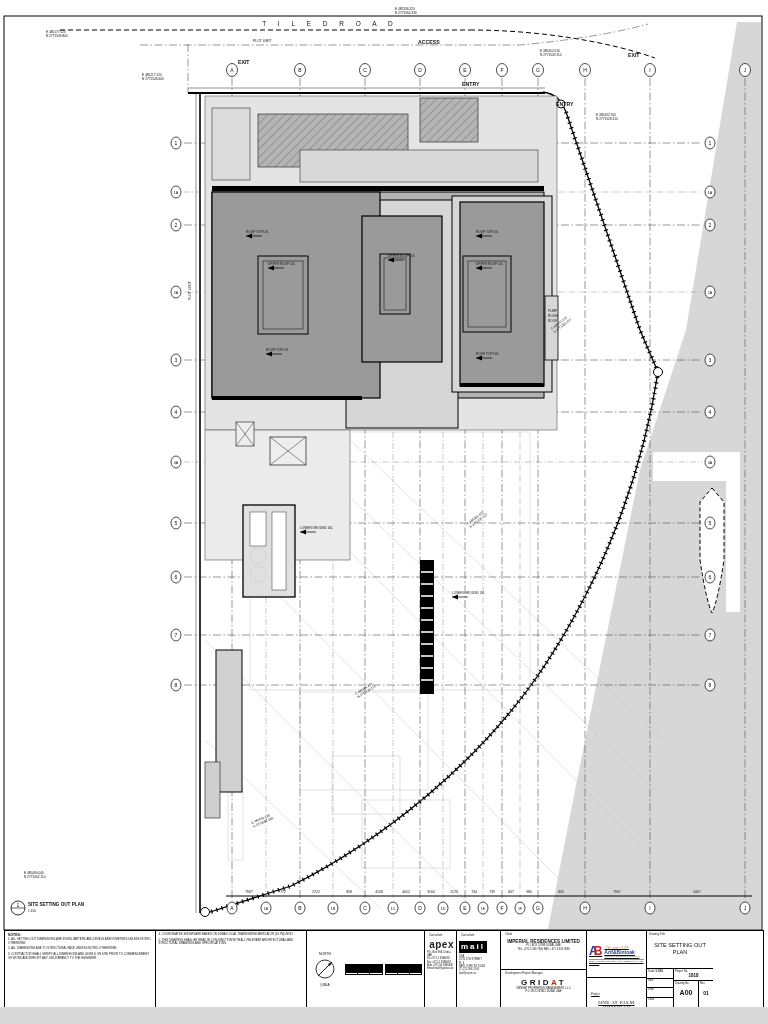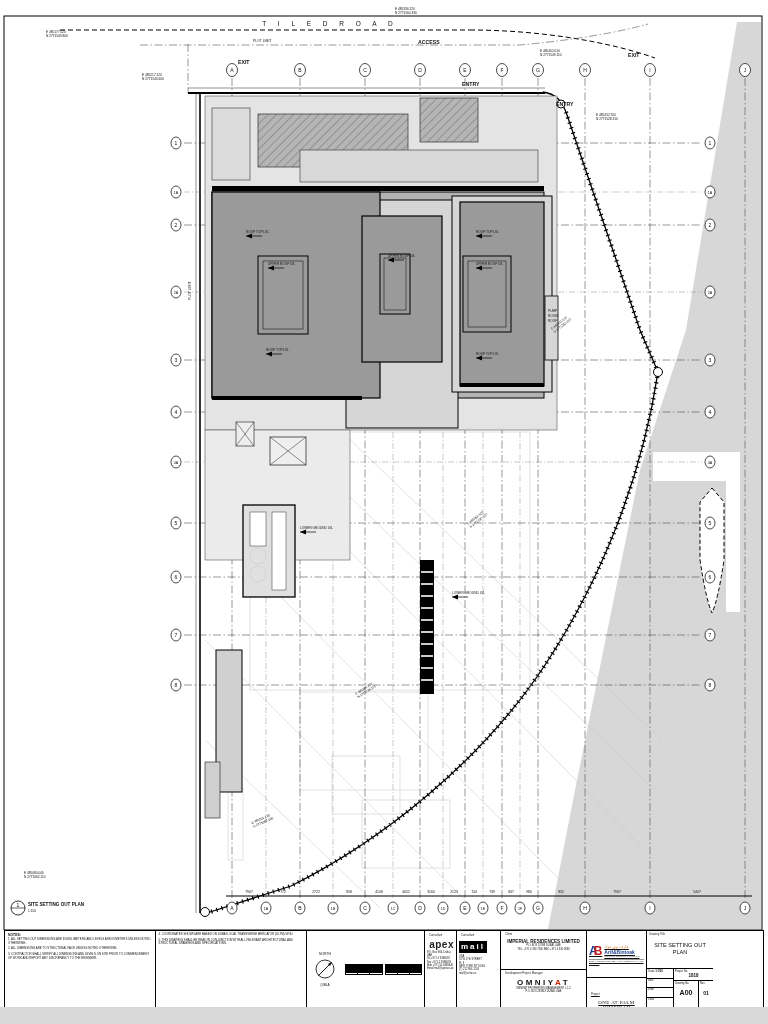--- a/index.html
+++ b/index.html
@@ -703,21 +703,21 @@
 
   <div class="cell dualcell">
     <div>
       <span class="cl">Client</span>
       <div class="clientname">IMPERIAL RESIDENCES LIMITED</div>
       <div class="addr">P.O. BOX 52998   DUBAI,  UAE</div>
       <div class="addr">TEL: +971 4 330 7300    FAX: +971 4 330 9696</div>
     </div>
     <div>
       <span class="cl">Development Project Manager</span>
-      <div class="omniyat"><span>OMNIY</span><span class="reda">A</span><span>T</span></div>
+      <div class="omniyat"><span>GRID</span><span class="reda">A</span><span>T</span></div>
       <div class="addr">OMNIYAT PROPERTIES MANAGEMENT L.L.C</div>
       <div class="addr">P.O. BOX 283841  DUBAI, UAE</div>
     </div>
   </div>
 
   <div class="cell archproj">
     <div>
       <div style="display:flex;align-items:center;gap:2px">
         <span class="abmono"><span class="abA">A</span><span class="abB">B</span></span>
         <span>

